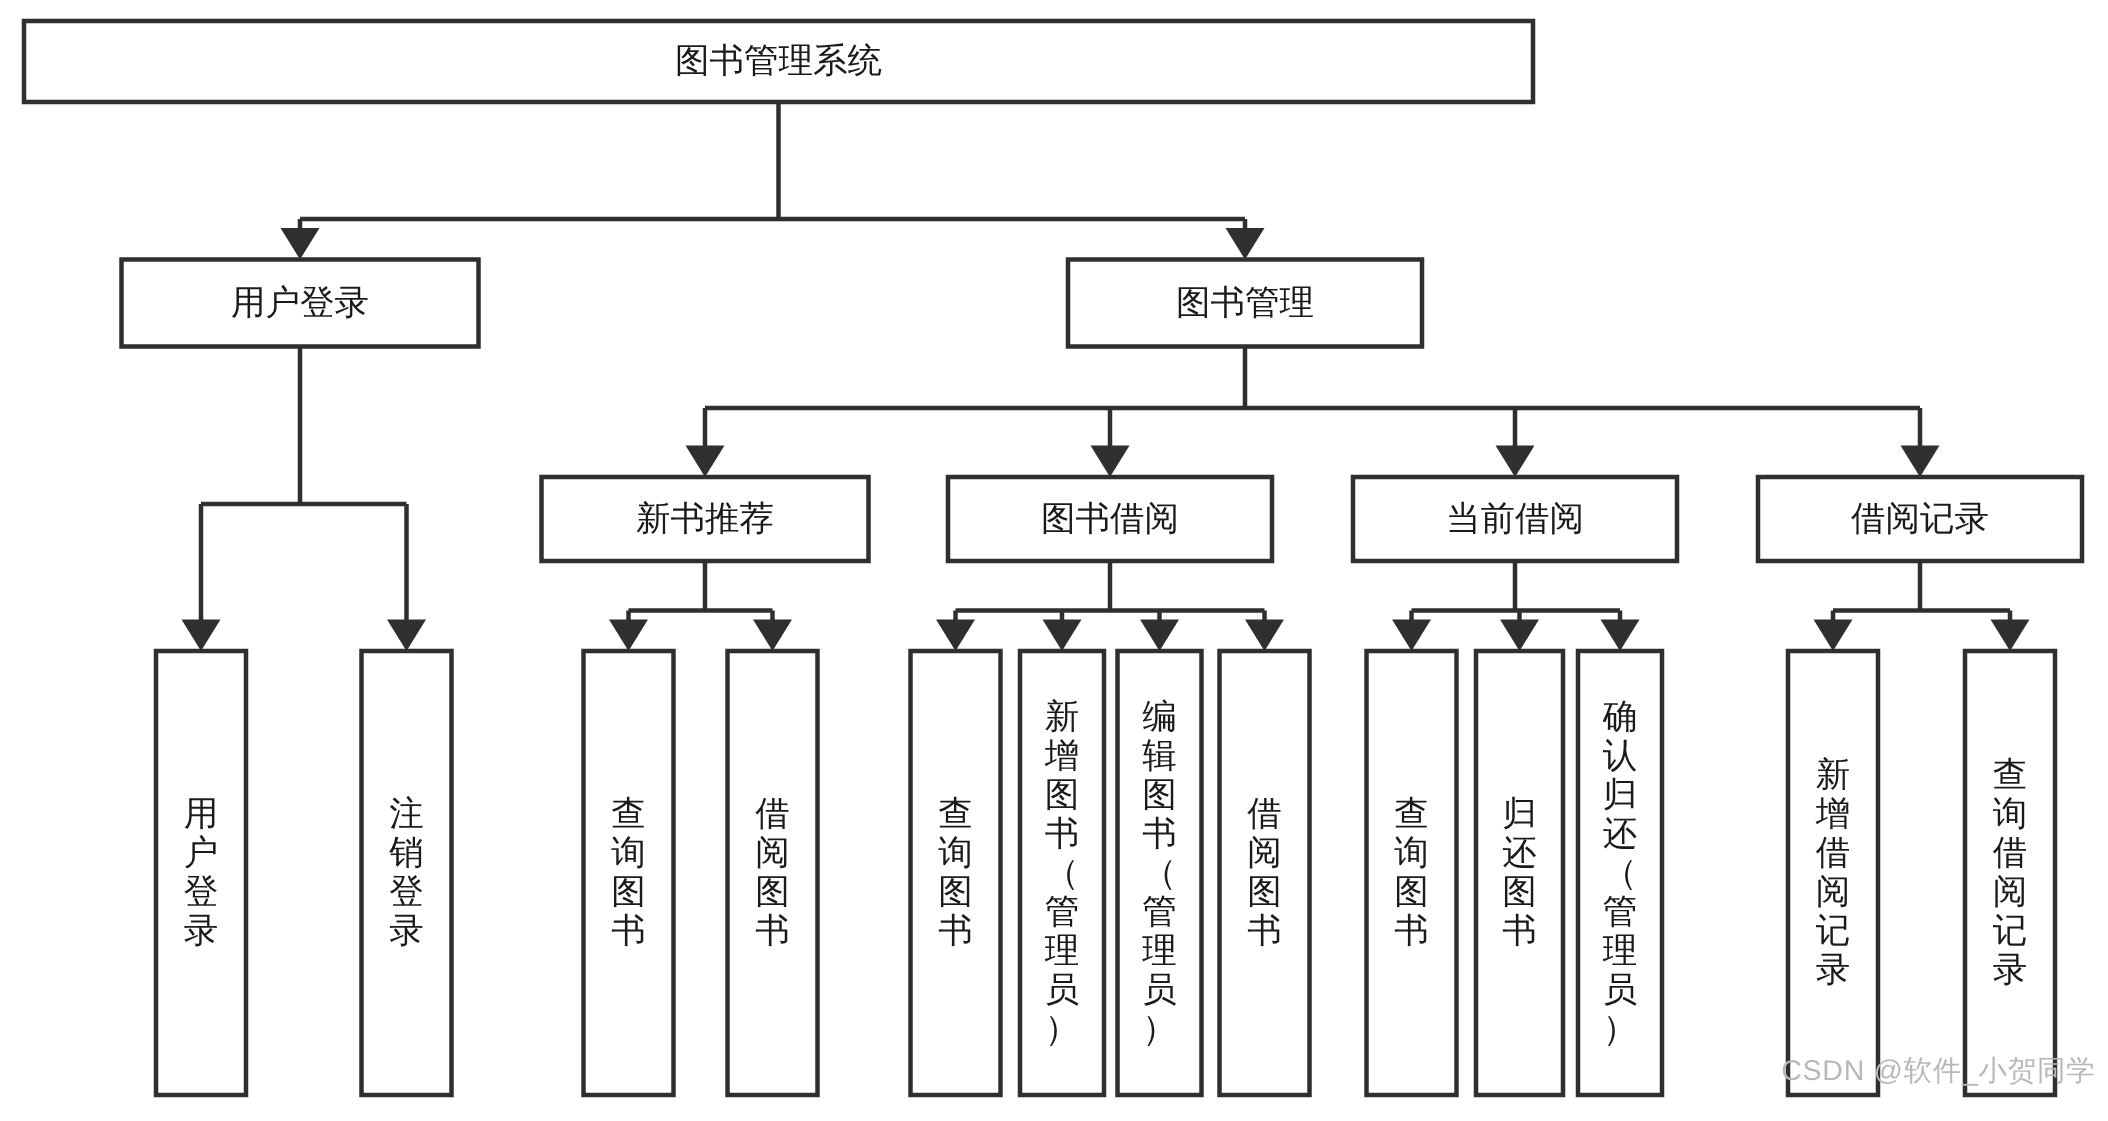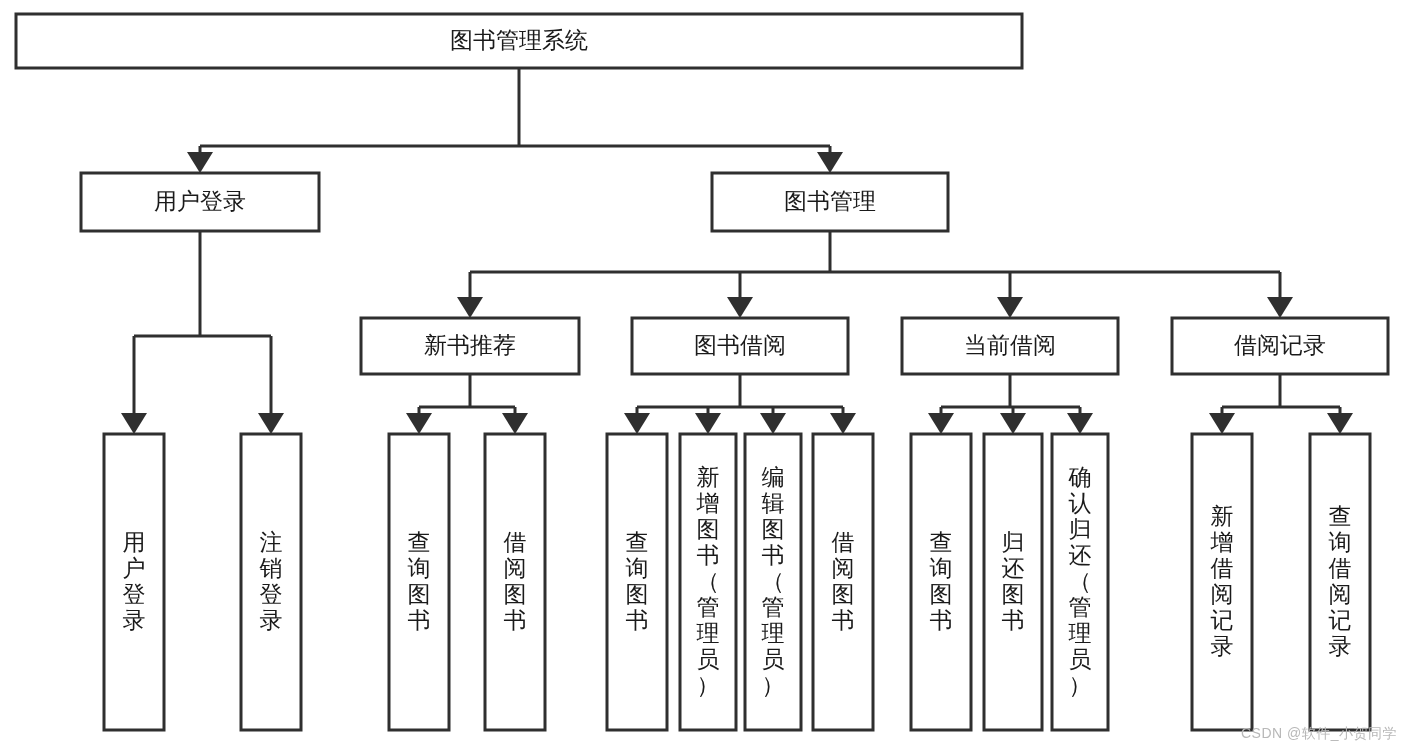--- a/index.html
+++ b/index.html
@@ -49,23 +49,23 @@
     stroke-width: 3;
     fill: none;
   }
   .arrow-head {
     fill: #2f2f2f;
     stroke: none;
   }
   .watermark {
     position: absolute;
     right: 8px;
-    bottom: 4px;
-    font-family: "Liberation Sans", "DejaVu Sans", sans-serif;
-    font-size: 14px;
+    bottom: 20px;
+    font-family: "Liberation Sans", "DejaVu Sans", sans-serif;
+    font-size: 19px;
     color: #b8b8b8;
     white-space: nowrap;
     letter-spacing: 0.5px;
   }
 </style>
 </head>
 <body>
 
 <div id="diagram-root">
   <svg class="diagram" viewBox="0 0 1405 747" xmlns="http://www.w3.org/2000/svg">

